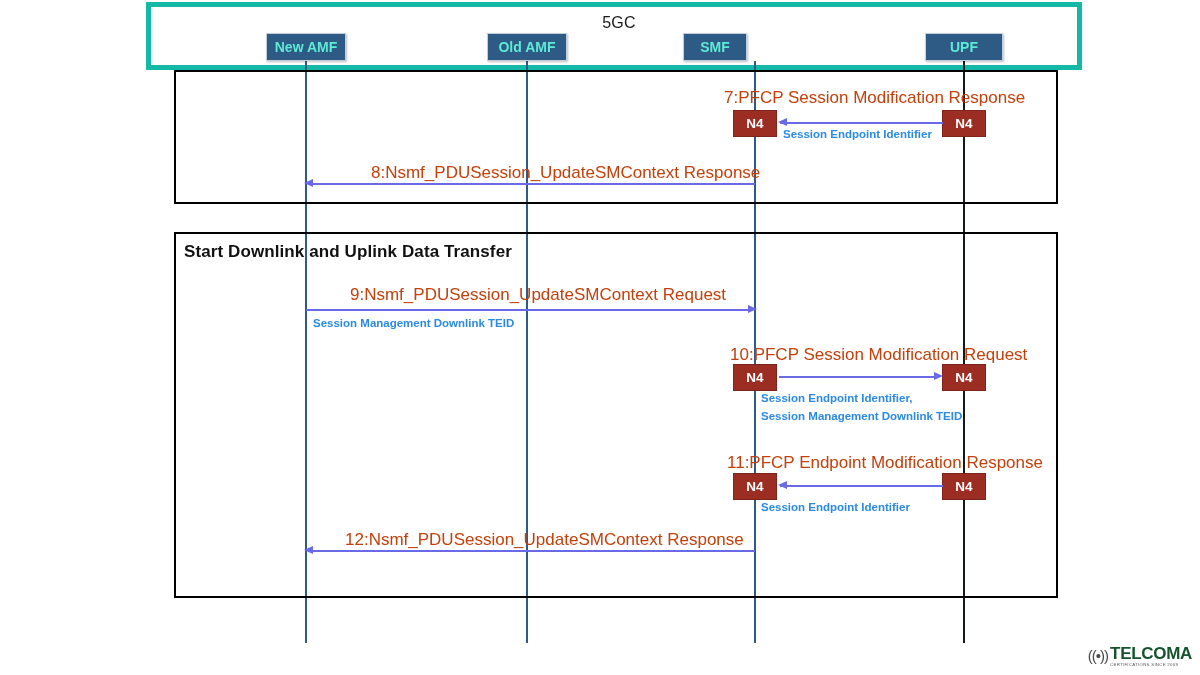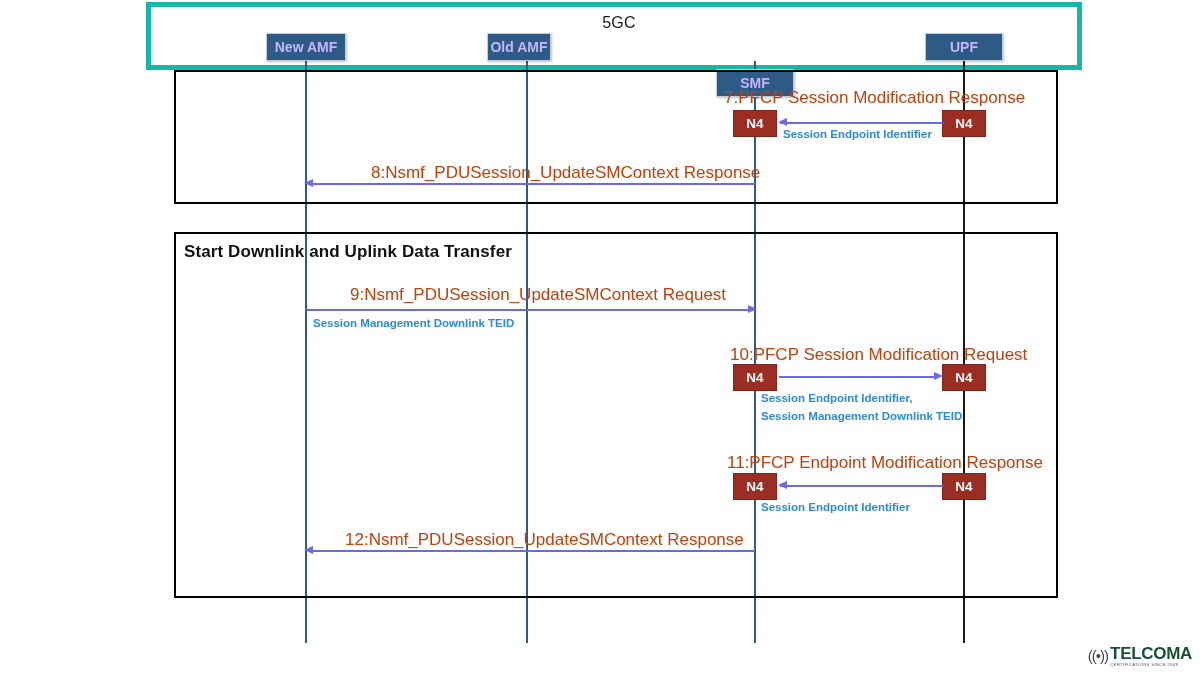--- a/index.html
+++ b/index.html
@@ -37,21 +37,21 @@
     color: #1a1a1a;
     letter-spacing: 0.2px;
   }
 
   
   .actor-box {
     position: absolute;
     height: 28px;
     background: #2e5b86;
     border: 1px solid #c4ced8;
-    color: #c4b5fd;
+    color: #5eead4;
     font-size: 14px;
     font-weight: bold;
     display: flex;
     align-items: center;
     justify-content: center;
     box-sizing: border-box;
     box-shadow: 1px 1px 2px rgba(0,0,0,0.25);
   }
   .lifeline {
     position: absolute;
@@ -162,24 +162,24 @@
   </div>
 
   <div class="lifeline" style="left:305px; top:61px; height:582px;"></div>
   <div class="lifeline" style="left:526px; top:61px; height:582px;"></div>
   <div class="lifeline" style="left:754px; top:61px; height:582px;"></div>
   <div class="lifeline dark" style="left:963px; top:61px; height:582px;"></div>
 
   <div class="actor-box" style="left:266px; top:33px; width:80px;">
     <span>New AMF</span>
   </div>
-  <div class="actor-box" style="left:487px; top:33px; width:64px;">
+  <div class="actor-box" style="left:487px; top:33px; width:80px;">
     <span>Old AMF</span>
   </div>
-  <div class="actor-box" style="left:716px; top:33px; width:78px;margin-top:36px;">
+  <div class="actor-box" style="left:683px; top:33px; width:64px;">
     <span>SMF</span>
   </div>
   <div class="actor-box" style="left:925px; top:33px; width:78px;">
     <span>UPF</span>
   </div>
 
   <div class="frame" style="left:174px; top:70px; width:884px; height:134px;"></div>
 
   <div class="msg-title" style="left:724px; top:88px;">7:PFCP Session Modification Response</div>
   <div class="n4-box" style="left:733px; top:110px;">

